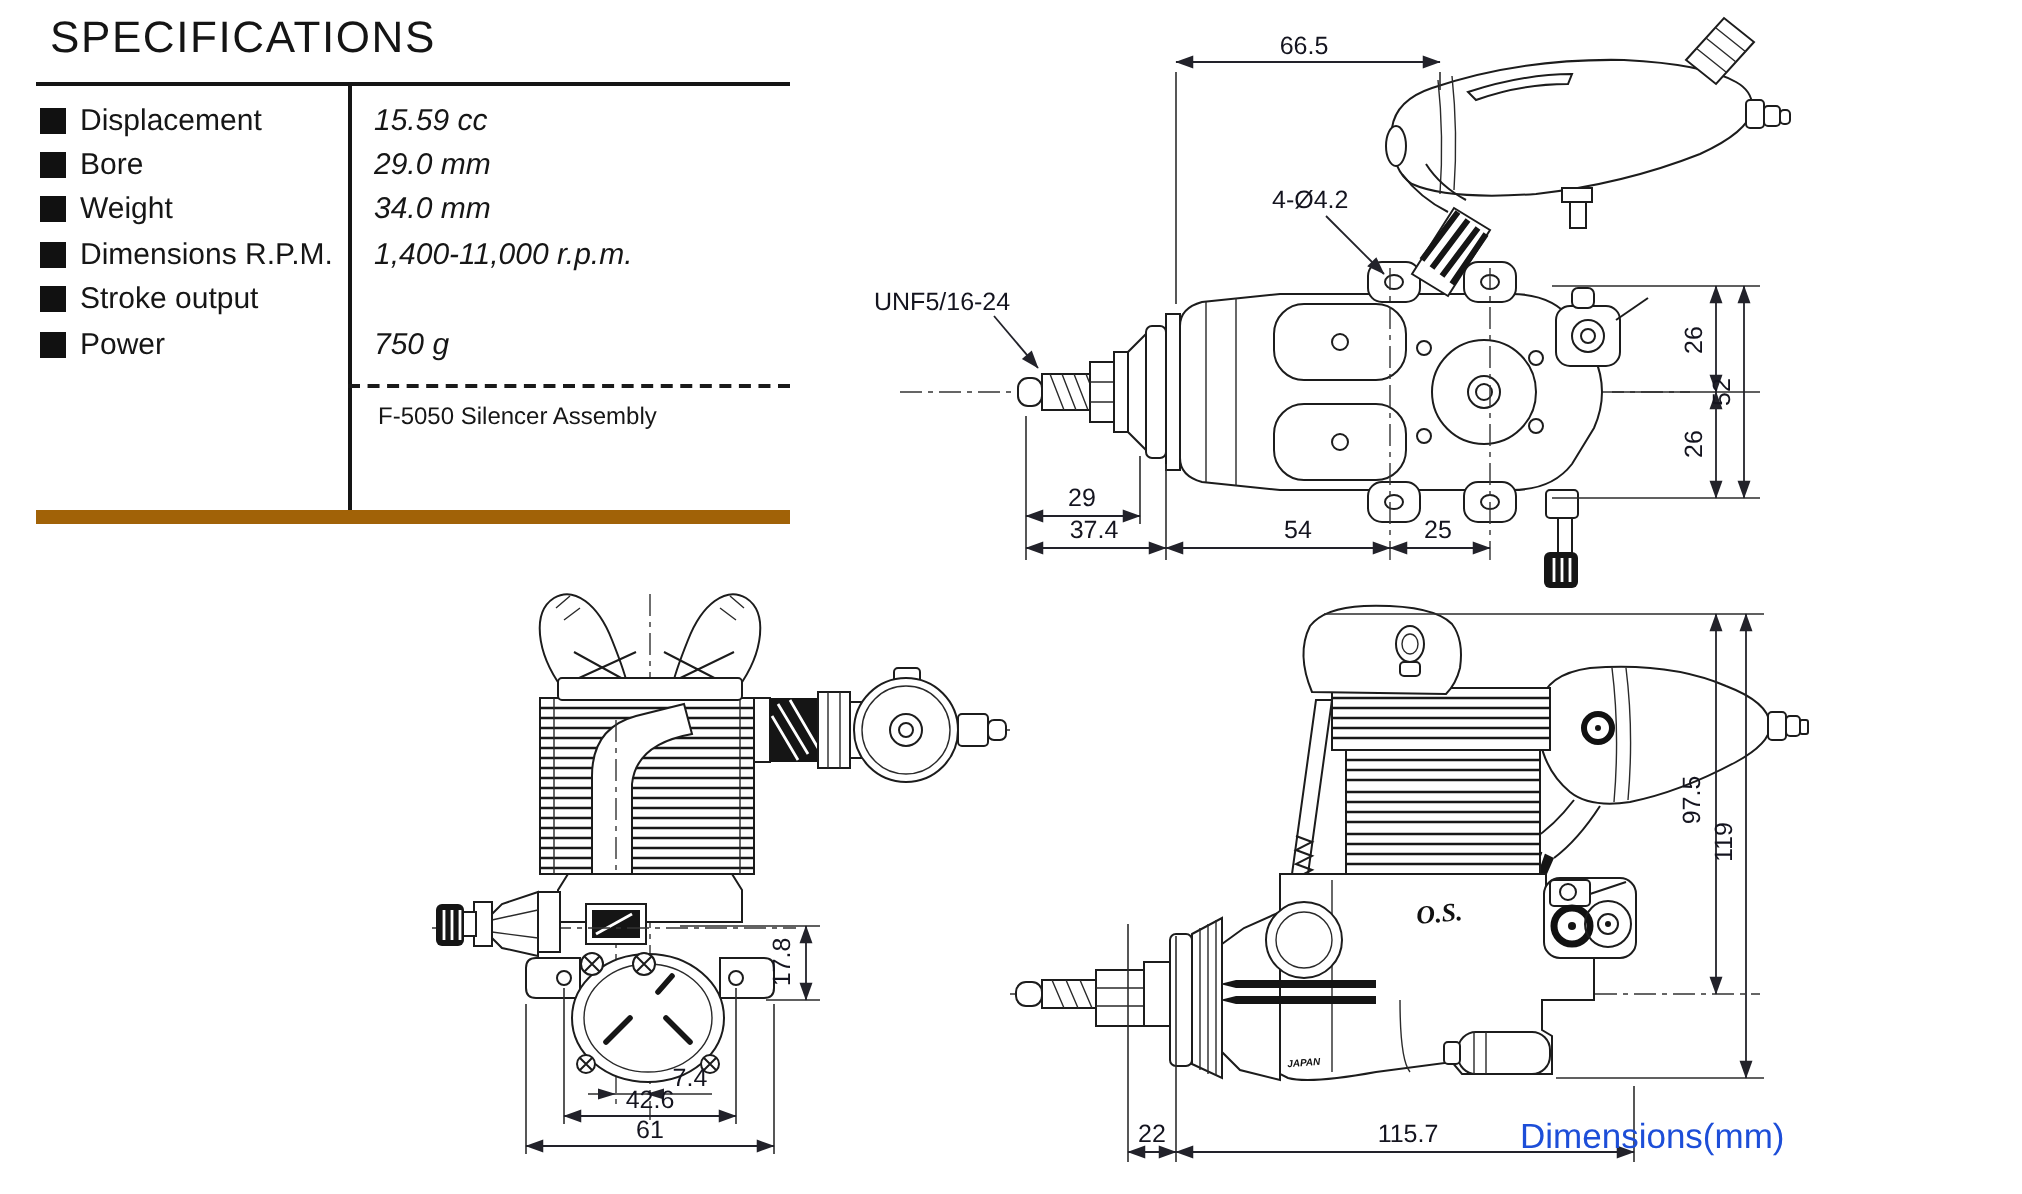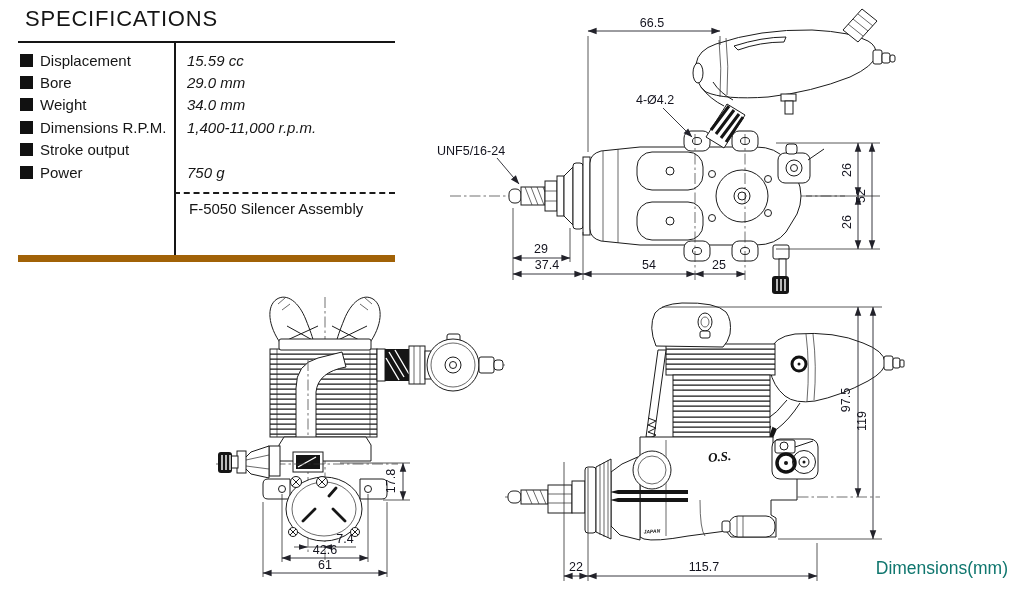--- a/index.html
+++ b/index.html
@@ -9,24 +9,24 @@
   #title{position:absolute;left:25px;top:6px;font-size:22px;letter-spacing:.8px;color:#151515;}
   #spec-table{position:absolute;left:18px;top:41px;width:377px;height:212px;
               border-top:2px solid #151515;border-bottom:7px solid #a16207;}
   #spec-divider{position:absolute;left:156px;top:0;bottom:0;width:2px;background:#151515;}
   #spec-rows{position:absolute;left:0;top:6px;width:100%;}
   .spec-row{display:flex;align-items:center;height:22.4px;}
   .bullet{width:13px;height:13px;background:#111;margin:0 7px 0 2px;flex:none;}
   .spec-label{width:134px;font-size:15px;white-space:nowrap;}
   .spec-value{padding-left:13px;font-size:15px;white-space:nowrap;font-style:italic;}
   #spec-dash{position:absolute;left:156px;right:0;top:149px;border-top:2px dashed #1a1a1a;}
-  #silencer-note{position:absolute;left:171px;top:155px;font-size:15px;line-height:21px;}
+  #silencer-note{position:absolute;left:171px;top:155px;font-size:12px;line-height:21px;}
   
-  #dims-note{position:absolute;left:760px;top:558px;width:248px;text-align:right;
-             font-size:17.5px;color:#0f766e;}
+  #dims-note{position:absolute;left:760px;top:558px;width:248px;
+             font-size:17.5px;color:#1d4ed8;}
   
   .ln{fill:none;stroke:#1c1c1c;stroke-width:1;}
   .lnw{fill:#fff;stroke:#1c1c1c;stroke-width:1;}
   .lnt{fill:none;stroke:#2a2a2a;stroke-width:.7;}
   .dk{fill:#151515;stroke:none;}
   .fin{fill:none;stroke:#181818;stroke-width:1.25;}
   .cl{fill:none;stroke:#333;stroke-width:.7;stroke-dasharray:11 3 2.5 3;}
   .ext{fill:none;stroke:#2d2d2d;stroke-width:.8;}
   .dim{fill:none;stroke:#22222a;stroke-width:.9;}
   .ldr{fill:none;stroke:#22222a;stroke-width:.9;}

